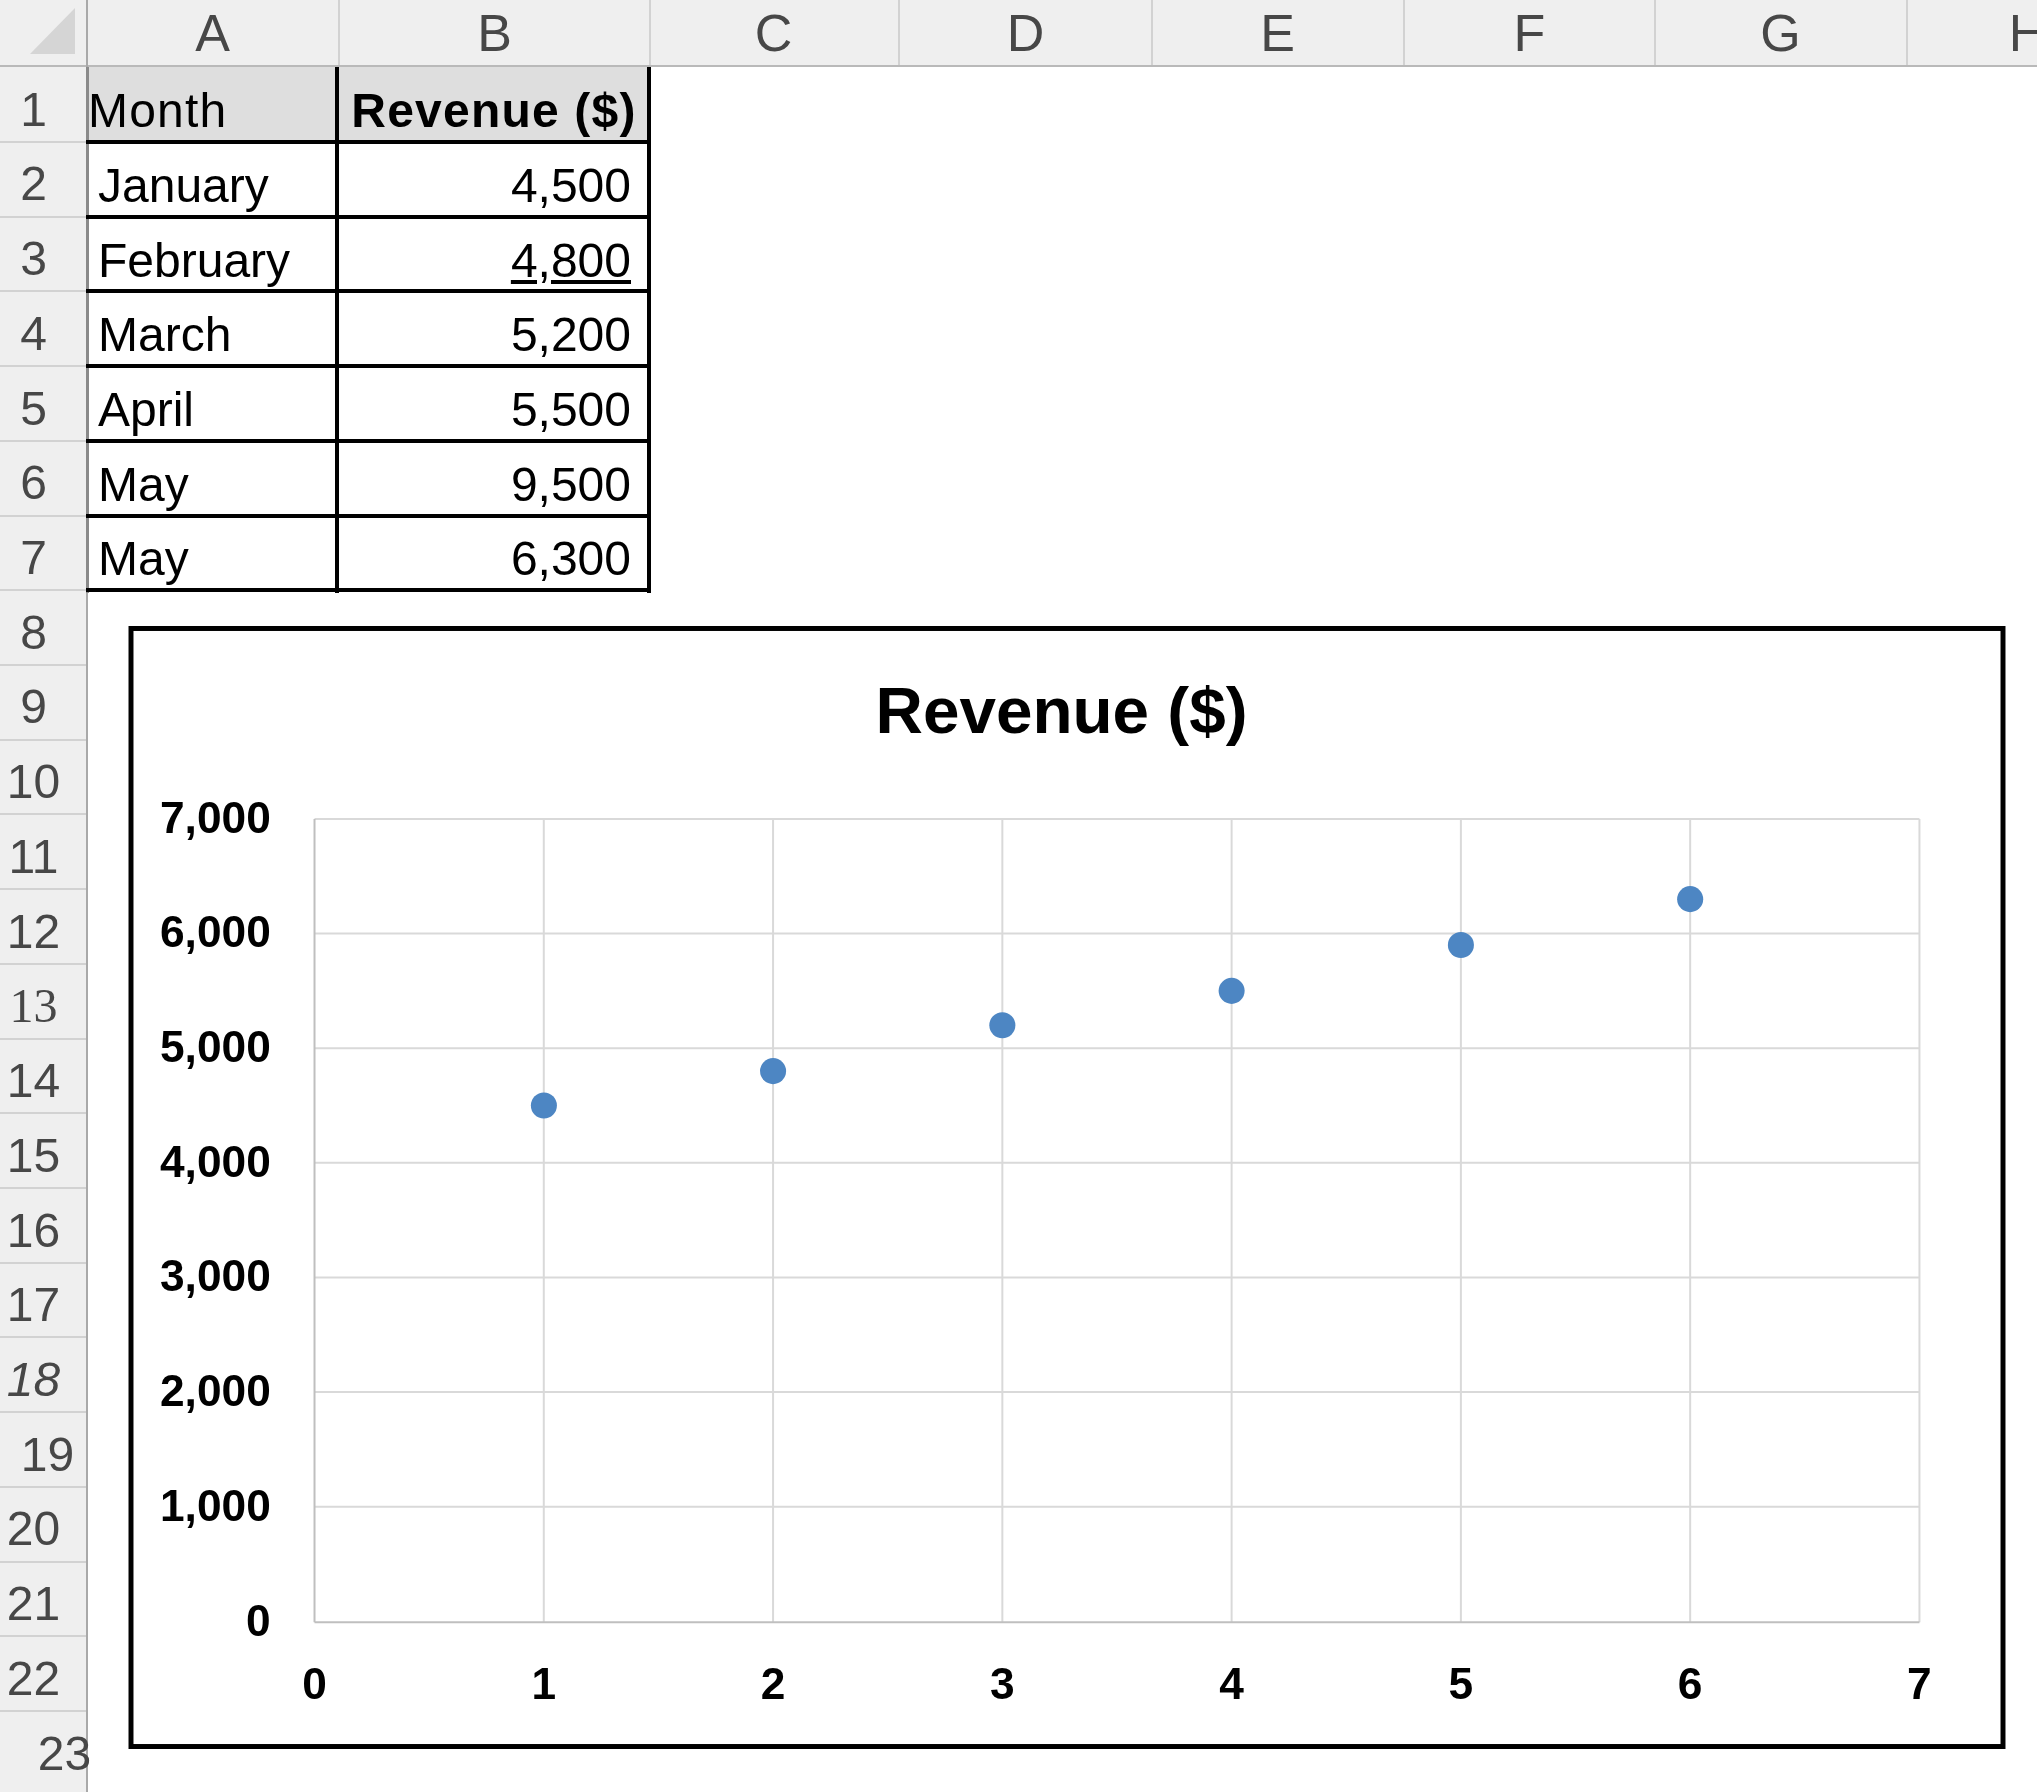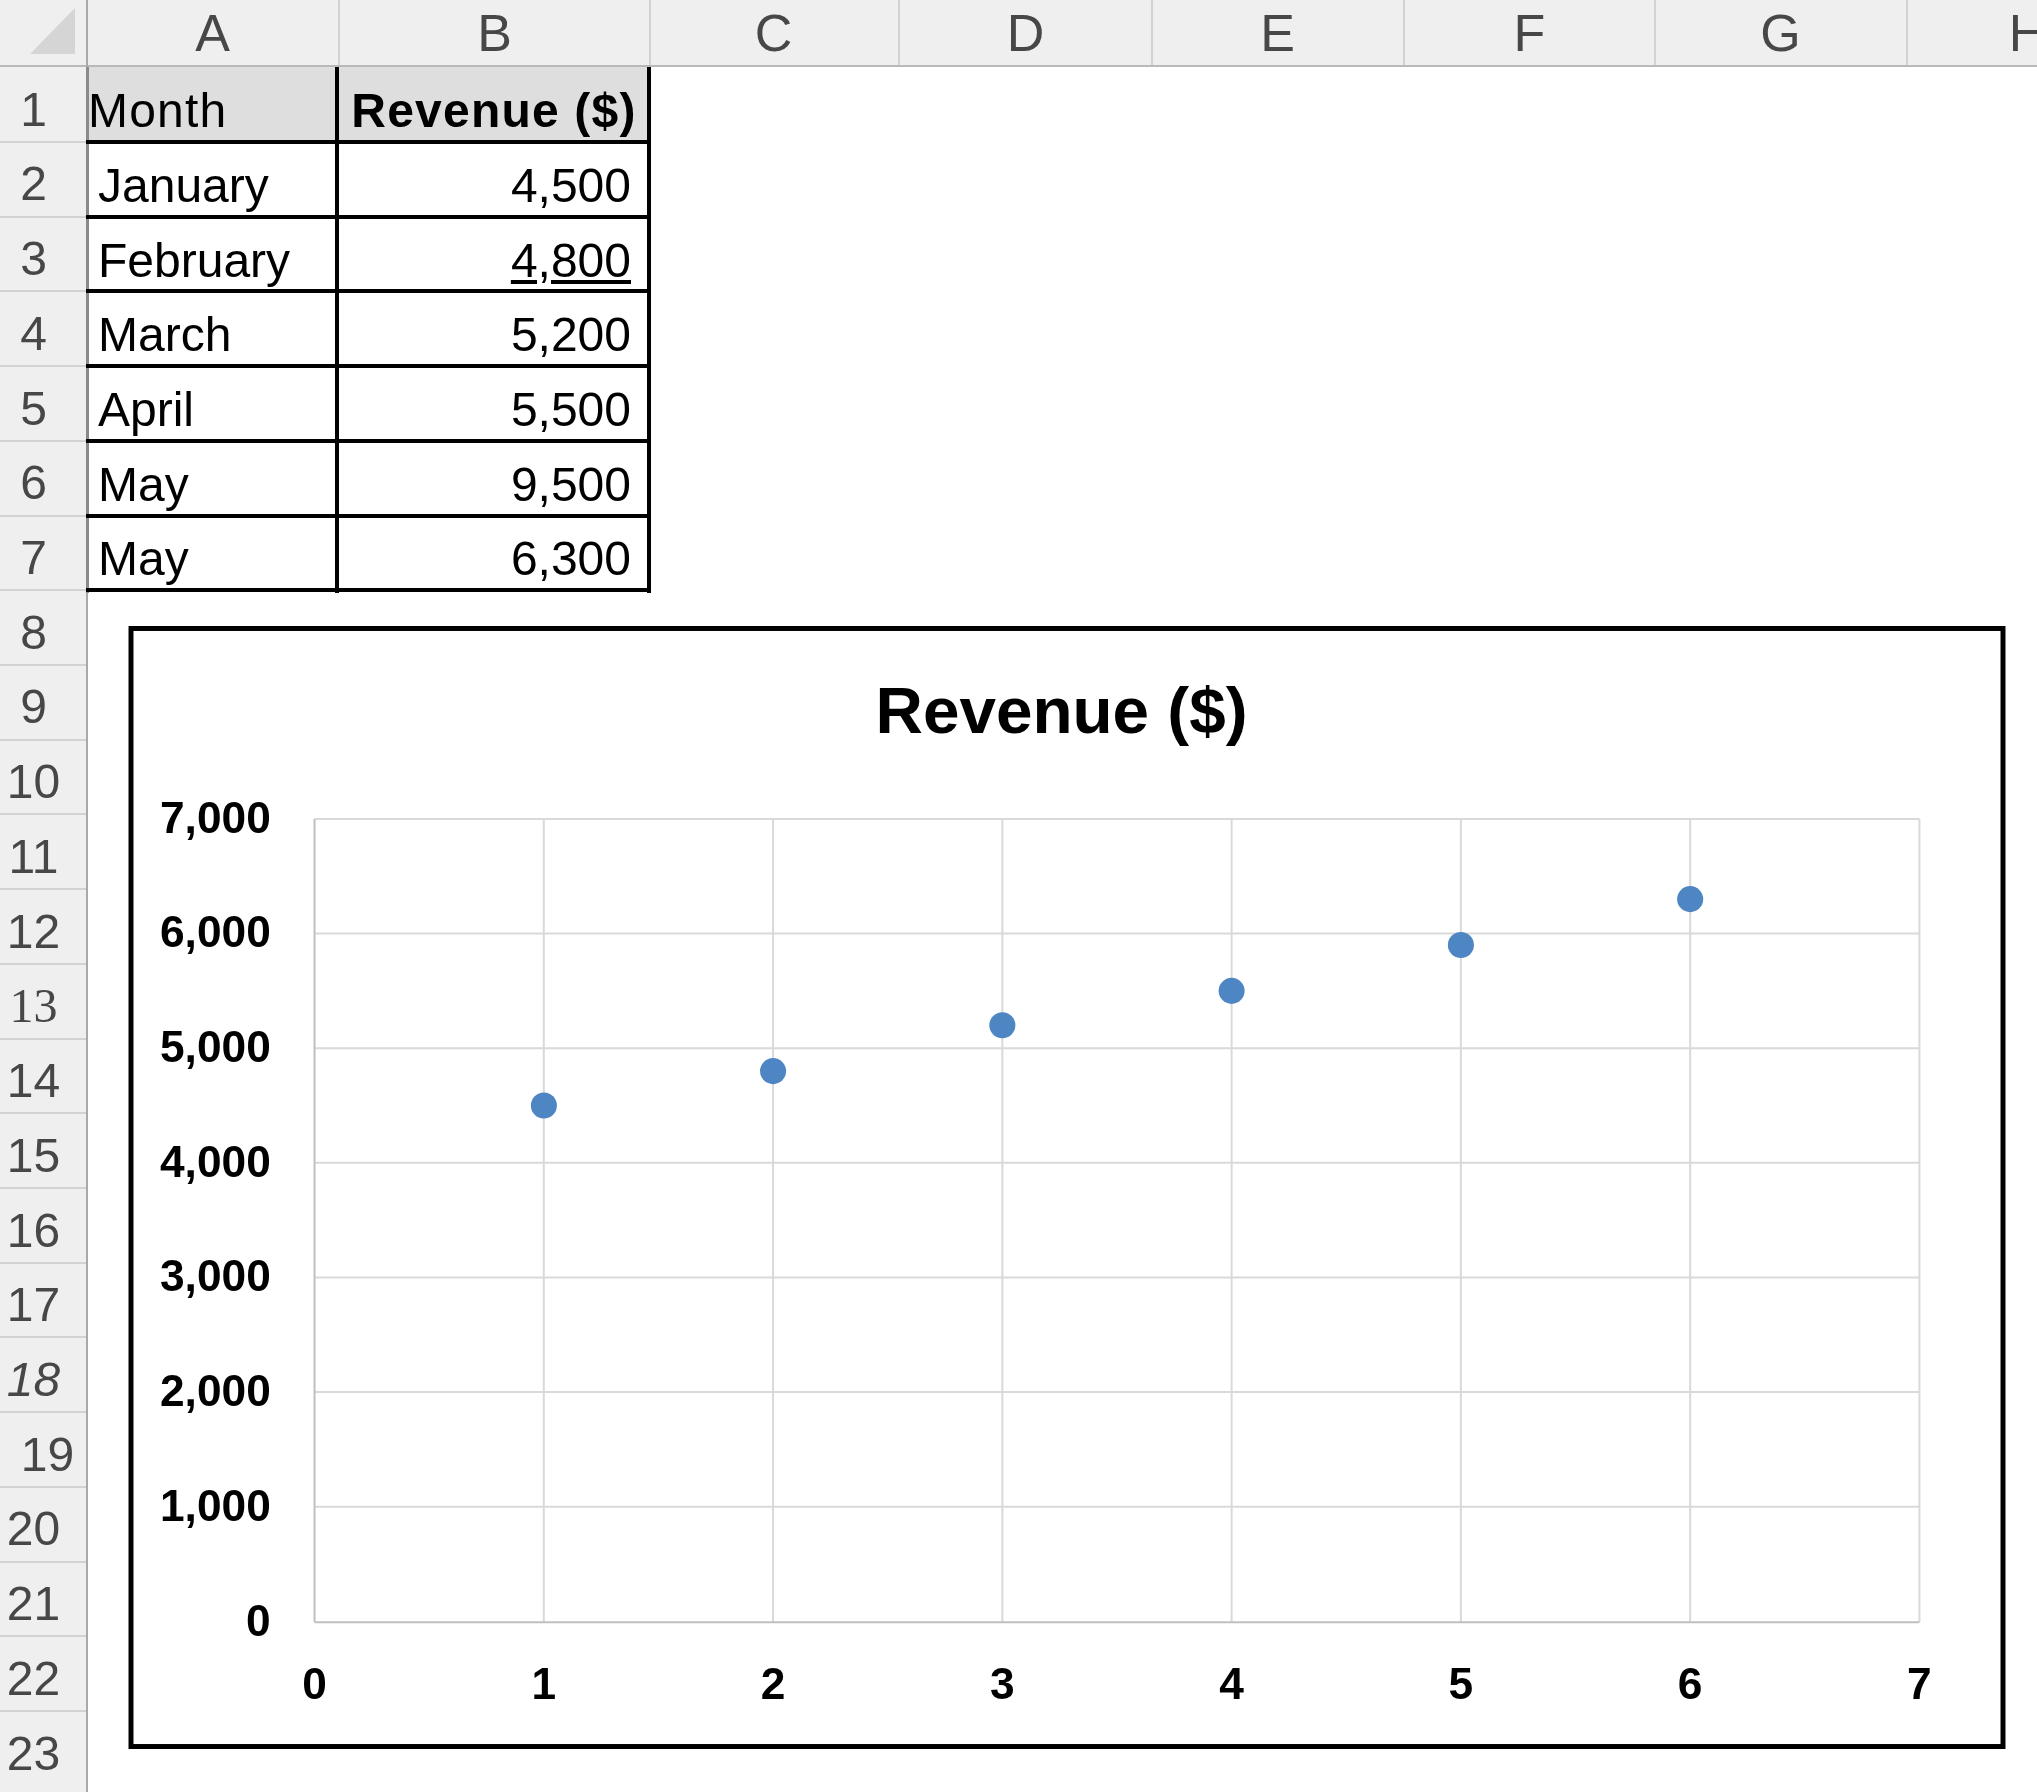--- a/index.html
+++ b/index.html
@@ -78,21 +78,21 @@
 <div class="abs rowtxt" style="left:0;top:1342px;width:67px;height:75px;line-height:75px;text-align:center;font-style:italic;">18</div>
 <div class="abs sep" style="left:0;top:1336px;width:86px;height:2px;"></div>
 <div class="abs rowtxt" style="left:0;top:1417px;width:67px;height:75px;line-height:75px;text-align:center;padding-left:14px;">19</div>
 <div class="abs sep" style="left:0;top:1411px;width:86px;height:2px;"></div>
 <div class="abs rowtxt" style="left:0;top:1491px;width:67px;height:75px;line-height:75px;text-align:center;">20</div>
 <div class="abs sep" style="left:0;top:1486px;width:86px;height:2px;"></div>
 <div class="abs rowtxt" style="left:0;top:1566px;width:67px;height:75px;line-height:75px;text-align:center;">21</div>
 <div class="abs sep" style="left:0;top:1561px;width:86px;height:2px;"></div>
 <div class="abs rowtxt" style="left:0;top:1641px;width:67px;height:75px;line-height:75px;text-align:center;">22</div>
 <div class="abs sep" style="left:0;top:1635px;width:86px;height:2px;"></div>
-<div class="abs rowtxt" style="left:0;top:1716px;width:67px;height:75px;line-height:75px;text-align:center;">23</div>
+<div class="abs rowtxt" style="left:0;top:1716px;width:67px;height:75px;line-height:75px;text-align:center;padding-left:31px;">23</div>
 <div class="abs sep" style="left:0;top:1710px;width:86px;height:2px;"></div>
 </div>
 
 <div class="abs" style="left:88px;top:67px;width:250px;height:76px;background:#DEDEDE;"></div>
 <div class="abs" style="left:337px;top:67px;width:312px;height:76px;background:#DEDEDE;"></div>
 
 <div class="abs" style="left:86px;top:67px;width:3px;height:526px;background:#8A8A8A;"></div>
 <div class="abs blk" style="left:335px;top:67px;width:4px;height:526px;"></div>
 <div class="abs blk" style="left:647px;top:67px;width:4px;height:526px;"></div>
 

